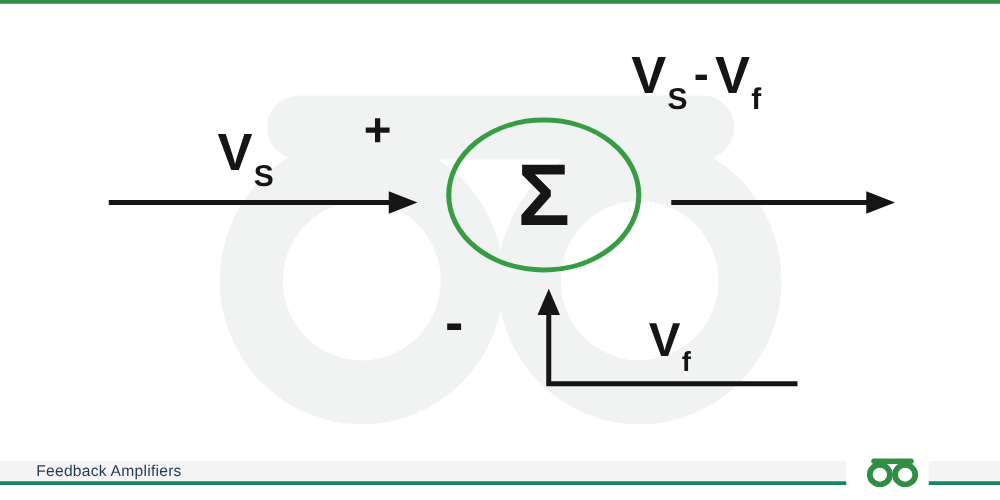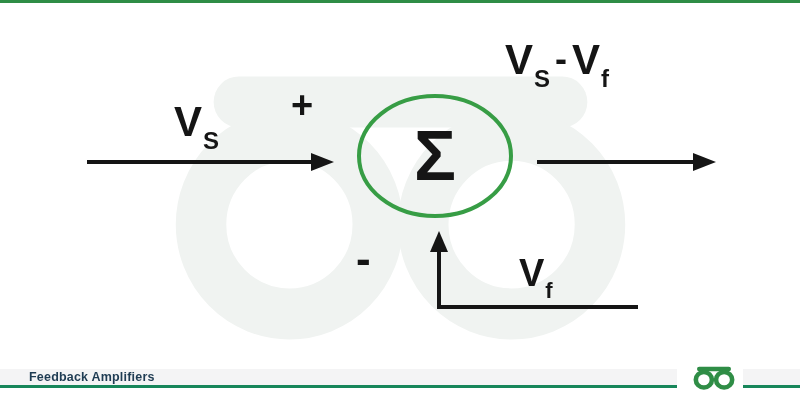--- a/index.html
+++ b/index.html
@@ -20,21 +20,21 @@
   #sigma{left:400px;top:112px;width:70px;height:88px;font-size:70px;line-height:88px;
          text-align:center;font-weight:700;color:#151515;}
   #output-label{left:505px;top:39px;font-size:42px;}
   #output-label .op{font-size:36px;margin:0 5px;position:relative;top:-3px;}
   #minus-sign{left:356px;top:237px;font-size:44px;}
   #feedback-label{left:519px;top:229px;font-size:38px;margin-top:25px;}
   #feedback-label .sub{font-size:22px;top:12px;}
   
   #footer-bar{left:0;top:369px;width:800px;height:16px;background:#f4f4f5;}
   #footer-line{left:0;top:385px;width:800px;height:3px;background:#17865a;}
-  #footer-title{left:29px;top:371px;font-size:12.5px;font-weight:700;color:#1f3c53;
+  #footer-title{left:29px;top:371px;font-size:12.5px;font-weight:400;color:#1f3c53;
                 letter-spacing:.2px;line-height:13px;}
   #logo-gap{left:677px;top:364px;width:66px;height:28px;background:#ffffff;}
   #footer-logo{left:691px;top:365px;width:46px;height:25px;color:#2f8d46;}
   #footer-logo svg{width:100%;height:100%;}
 </style>
 </head>
 <body>
 
 <div class="abs" id="top-line"></div>
 

